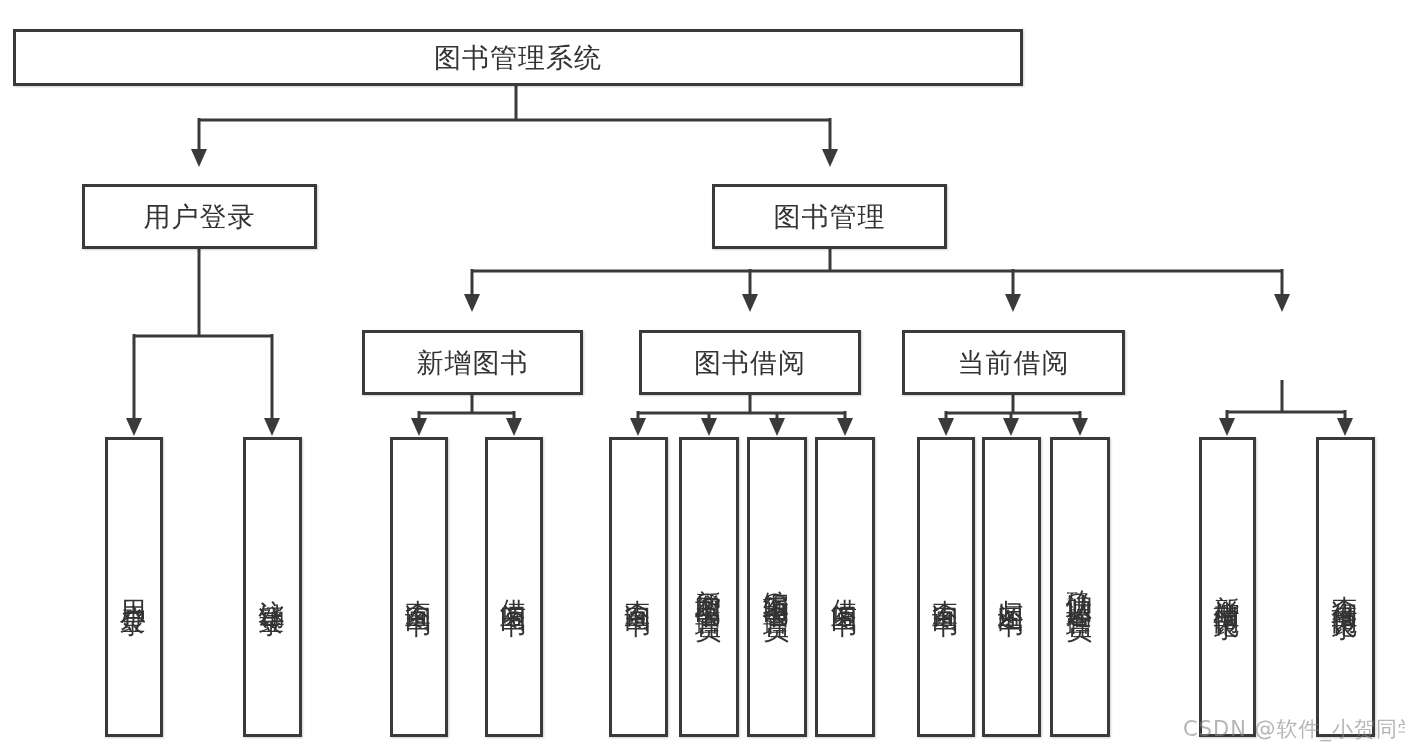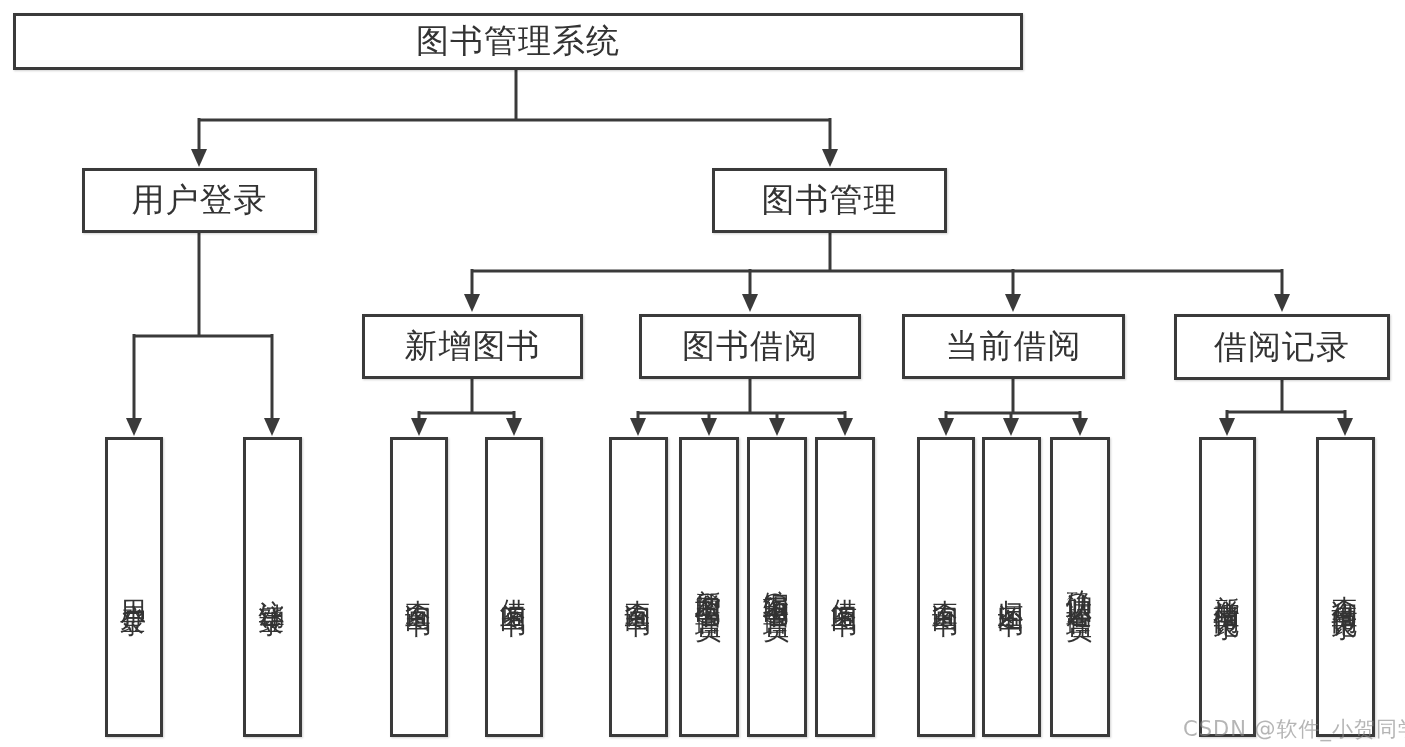--- a/index.html
+++ b/index.html
@@ -22,21 +22,21 @@
     position: absolute;
     background: #ffffff;
     border: 3px solid #3a3a3a;
     box-shadow: 1px 1px 2px rgba(0,0,0,0.18);
     display: flex;
     align-items: center;
     justify-content: center;
     color: #333333;
     z-index: 2;
   }
-  .node.h { font-size: 33px; letter-spacing: 1px; }
+  .node.h { font-size: 27px; letter-spacing: 1px; margin-top: 16px; }
   .leaf {
     position: absolute;
     top: 437px;
     height: 300px;
     background: #ffffff;
     border: 3px solid #3a3a3a;
     box-shadow: 1px 1px 2px rgba(0,0,0,0.18);
     display: flex;
     align-items: center;
     justify-content: center;
@@ -154,21 +154,20 @@
   </svg>
 
   <div class="node h p-root">图书管理系统</div>
 
   <div class="node h p-userlogin">用户登录</div>
   <div class="node h p-bookmgmt">图书管理</div>
 
   <div class="node h p-newbook">新增图书</div>
   <div class="node h p-borrow">图书借阅</div>
   <div class="node h p-current">当前借阅</div>
-  <div class="node h p-records">借阅记录</div>
 
   <div class="leaf p-l1">
     <span>用户登录</span>
   </div>
   <div class="leaf p-l2">
     <span>注销登录</span>
   </div>
 
   <div class="leaf p-l3">
     <span>查询图书</span>

